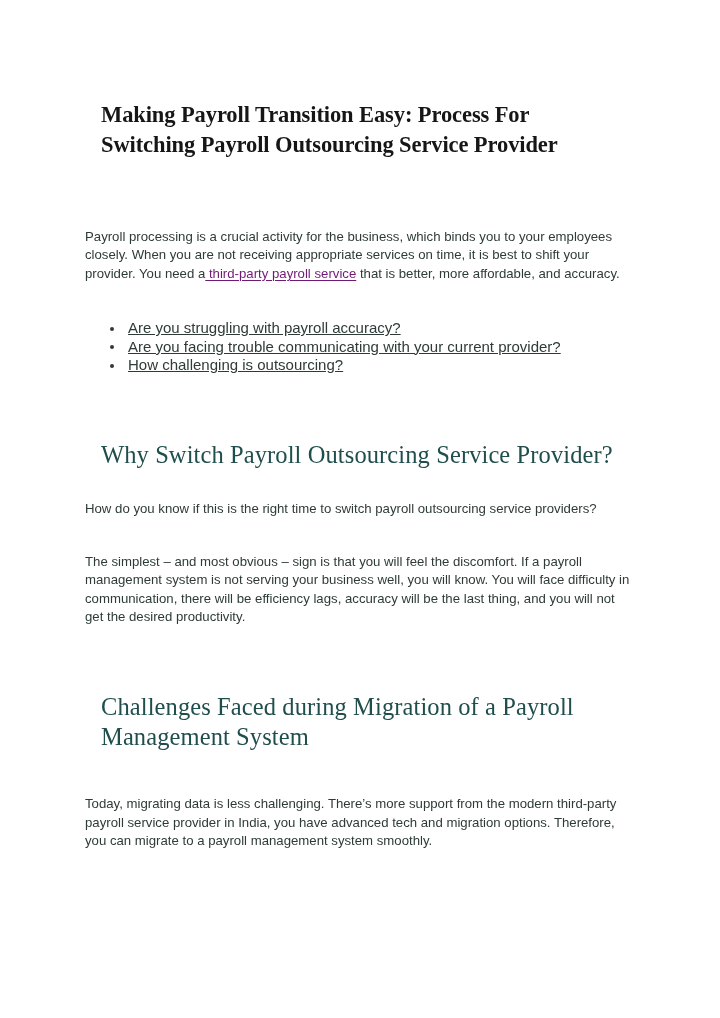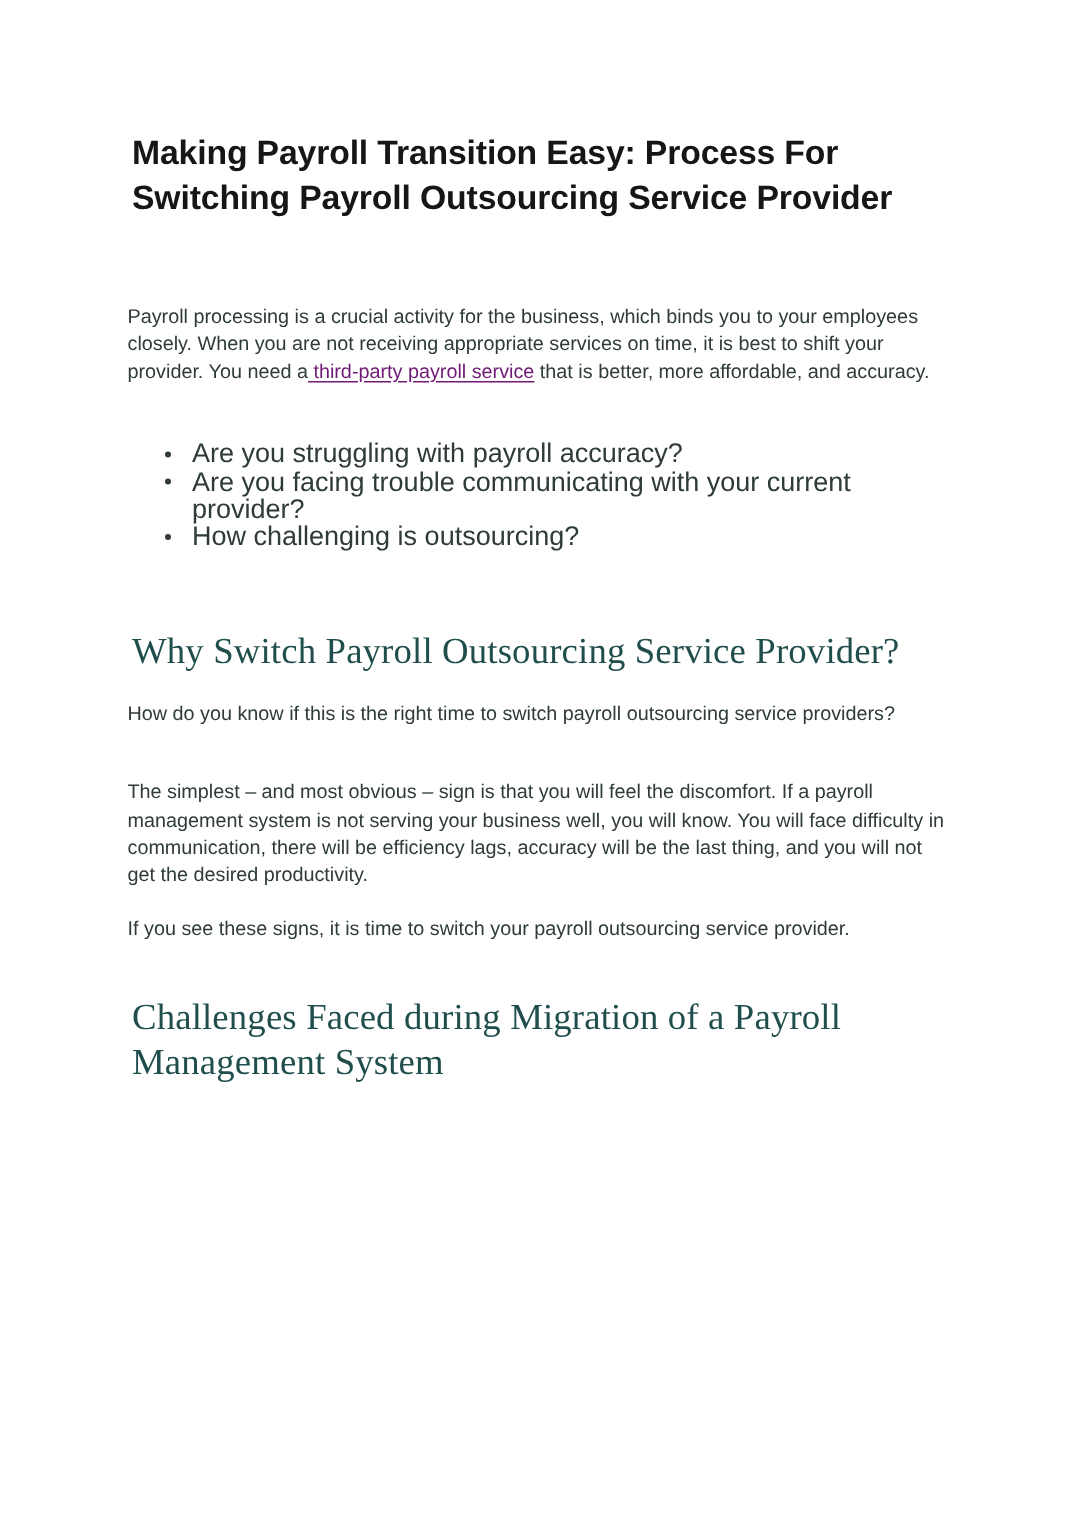--- a/index.html
+++ b/index.html
@@ -17,37 +17,37 @@
   }
   .content {
     position: absolute;
     left: 85px;
     top: 84px;
     width: 550px;
   }
 
   
   .doc-title {
-    font-family: Liberation Sans, sans-serif;
+    font-family: Liberation Serif, serif;
     font-weight: bold;
     font-size: 22.5px;
     line-height: 30px;
     color: #161616;
-    margin: 3px;
+    margin: 16px;
     letter-spacing: -0.1px;
   }
 
   
   .section-heading {
     font-family: "Liberation Serif", "DejaVu Serif", serif;
     font-weight: normal;
     font-size: 24.5px;
     line-height: 30px;
     color: #1f4e4c;
-    margin: 3px;
+    margin: 16px;
     letter-spacing: 0.1px;
   }
 
   
   .body-text {
     font-family: "Liberation Sans", "DejaVu Sans", sans-serif;
     font-size: 13.2px;
     line-height: 18.4px;
     color: #2e3b38;
     margin: 0;
@@ -61,25 +61,26 @@
 
   
   .bullet-list {
     margin: 0;
     padding: 0;
     list-style: none;
   }
   .bullet-item {
     position: relative;
     font-family: "Liberation Sans", "DejaVu Sans", sans-serif;
-    font-size: 18px;
+    font-size: 15px;
     line-height: 18.4px;
     color: #2e3b38;
     padding-left: 43px;
     margin: 0;
+    text-decoration: underline;
   }
   .bullet-item::before {
     content: "";
     position: absolute;
     left: 25px;
     top: 7.5px;
     width: 4px;
     height: 4px;
     border-radius: 50%;
     background: #2e3b38;
@@ -137,26 +138,26 @@
 
     <div class="gap-para"></div>
 
 
     <div class="gap-para"></div>
 
     <p class="body-text">The simplest – and most obvious – sign is that you will feel the discomfort. If a payroll management system is not serving your business well, you will know. You will face difficulty in communication, there will be efficiency lags, accuracy will be the last thing, and you will not get the desired productivity.</p>
 
     <div class="gap-para"></div>
 
-    <p class="body-text">If you see these signs, it is time to switch your payroll outsourcing service provider.</p>
 
     <div class="gap-before-h2-b"></div>
 
     <h2 class="section-heading">Challenges Faced during  Migration of a Payroll Management System</h2>
 
     <div class="gap-after-h2-b"></div>
 
 
     <div class="gap-para"></div>
 
+    <p class="body-text">Today, migrating data is less challenging. There’s more support from the modern third-party payroll service provider in India, you have advanced tech and migration options. Therefore, you can migrate to a payroll management system smoothly.</p>
 
   </div>
 </div>
 
 </body></html>

